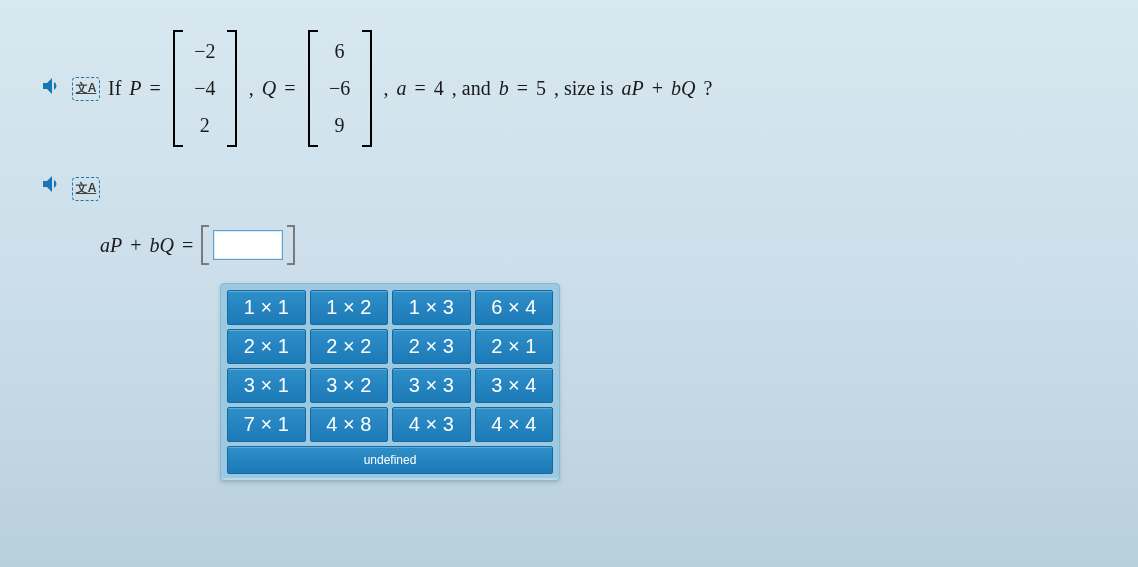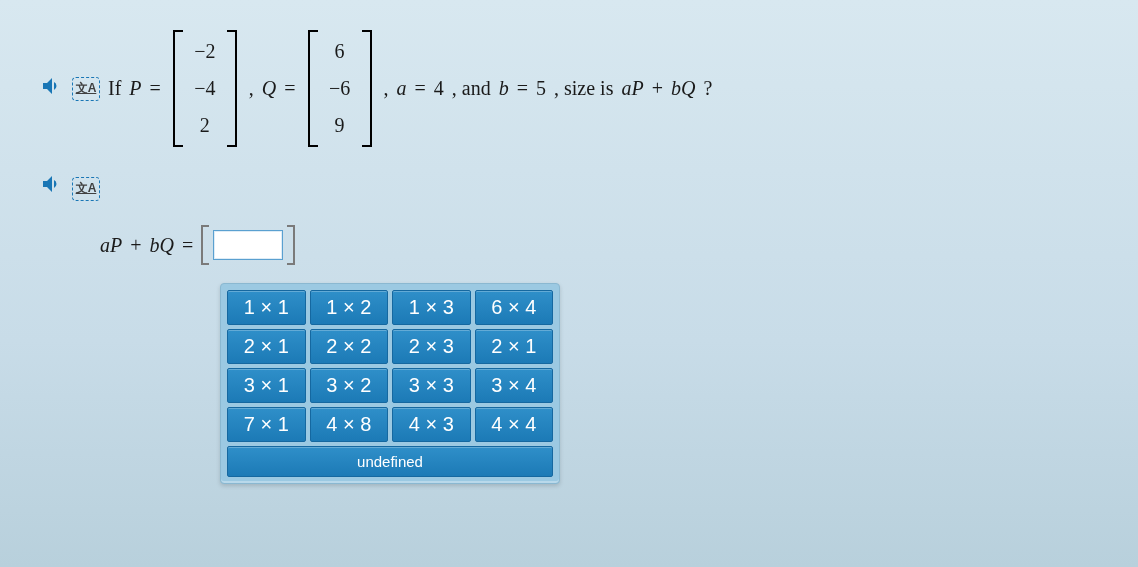--- a/index.html
+++ b/index.html
@@ -93,21 +93,21 @@
       border-radius: 2px;
       padding: 5px 0;
       text-align: center;
       cursor: pointer;
       box-shadow: inset 0 1px 0 rgba(255,255,255,.25);
     }
     .undef-btn {
       background: linear-gradient(to bottom, #2f8fc9 0%, #1c7ab6 100%);
       color: #fff;
       font-family: Arial, sans-serif;
-      font-size: 15px;
+      font-size: 12px;
       border: 1px solid #1568a0;
       border-radius: 2px;
       padding: 6px 0;
       text-align: center;
       cursor: pointer;
       box-shadow: inset 0 1px 0 rgba(255,255,255,.25);
     }
   </style>
 </head>
 <body>

